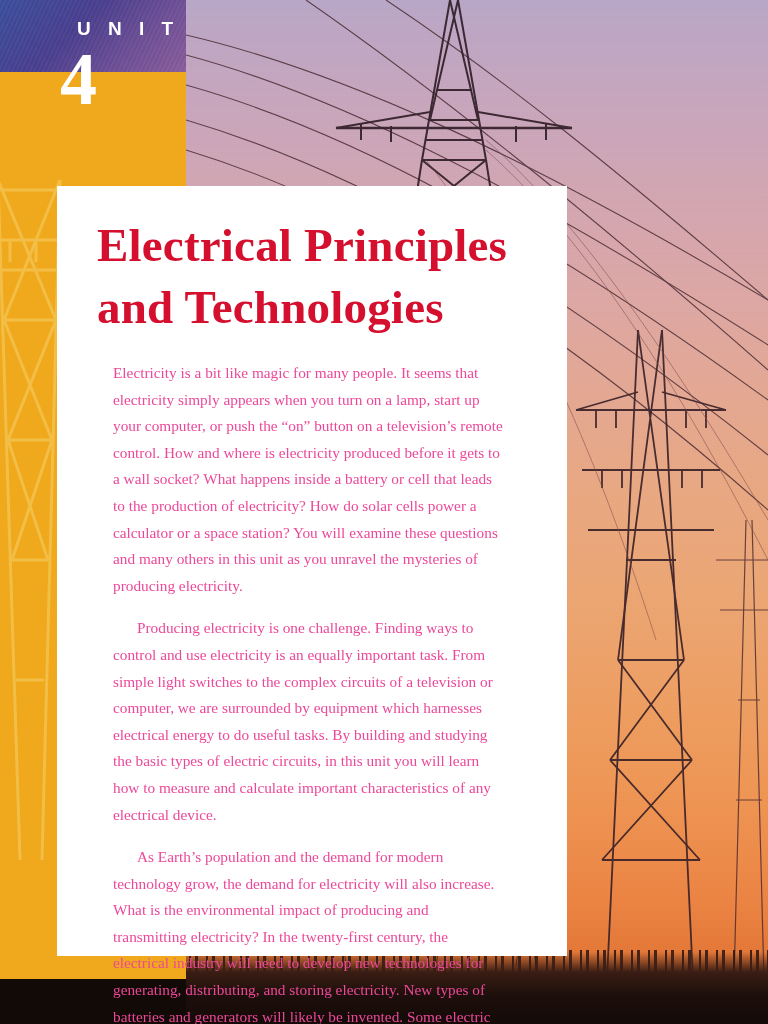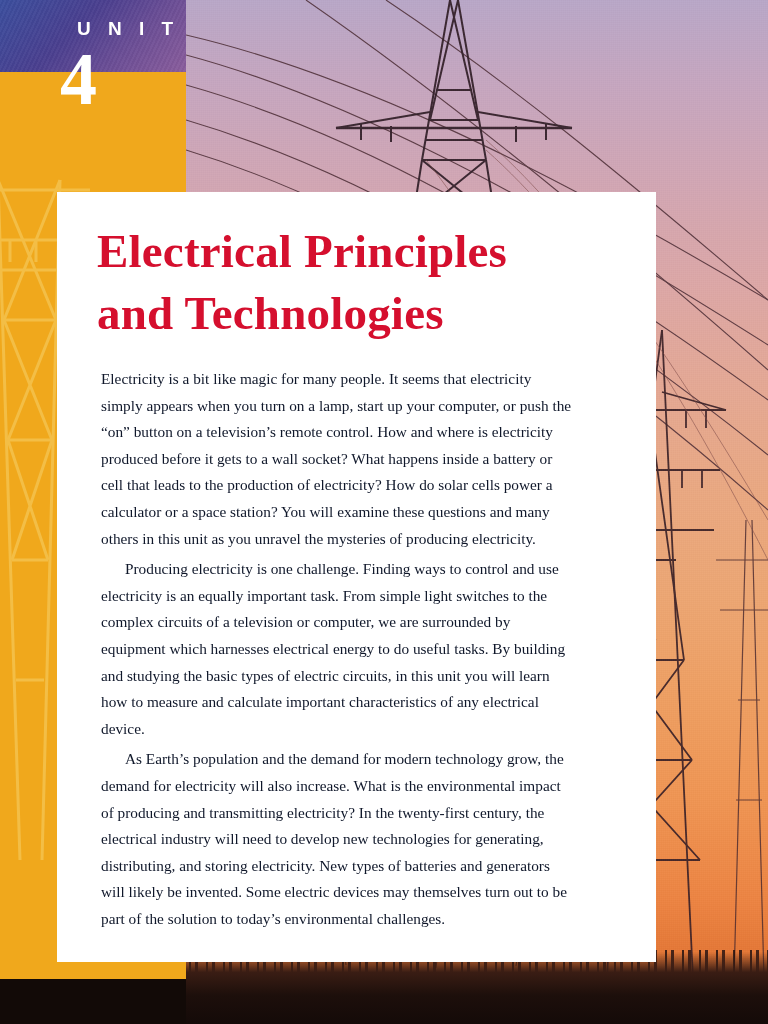--- a/index.html
+++ b/index.html
@@ -128,22 +128,22 @@
     font-weight: bold;
     font-size: 74px;
     line-height: 74px;
     color: #ffffff;
     z-index: 4;
   }
 
   
   .card {
     position: absolute;
-    left: 57px; top: 192px;
-    width: 599px;
+    left: 57px; top: 186px;
+    width: 510px;
     height: 770px;
     background: #ffffff;
     z-index: 5;
   }
   .card-inner {
     padding: 28px 46px 0 40px;
   }
   .title {
     color: #d50f2e;
     font-family: "Liberation Serif", serif;
@@ -151,22 +151,22 @@
     font-size: 47px;
     line-height: 62px;
     letter-spacing: .2px;
     margin: 0 0 22px 0;
     max-width: 440px;
   }
   .body-p {
     font-family: "Liberation Serif", serif;
     font-size: 15.3px;
     line-height: 26.6px;
-    color: #0f172a;
-    margin: 4px;
+    color: #ec4899;
+    margin: 16px;
     text-align: left;
     max-width: 474px;
   }
   .body-p + .body-p {
     text-indent: 24px;
   }
 </style>
 </head>
 <body>
 

